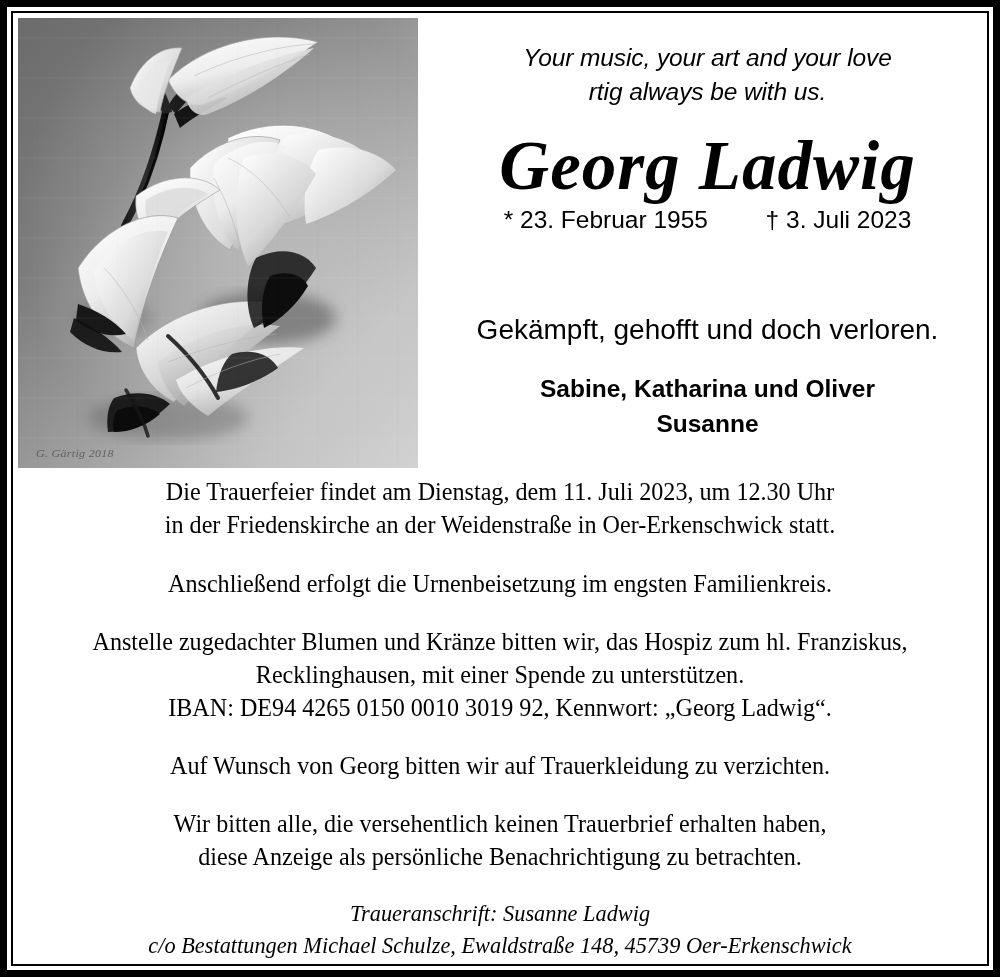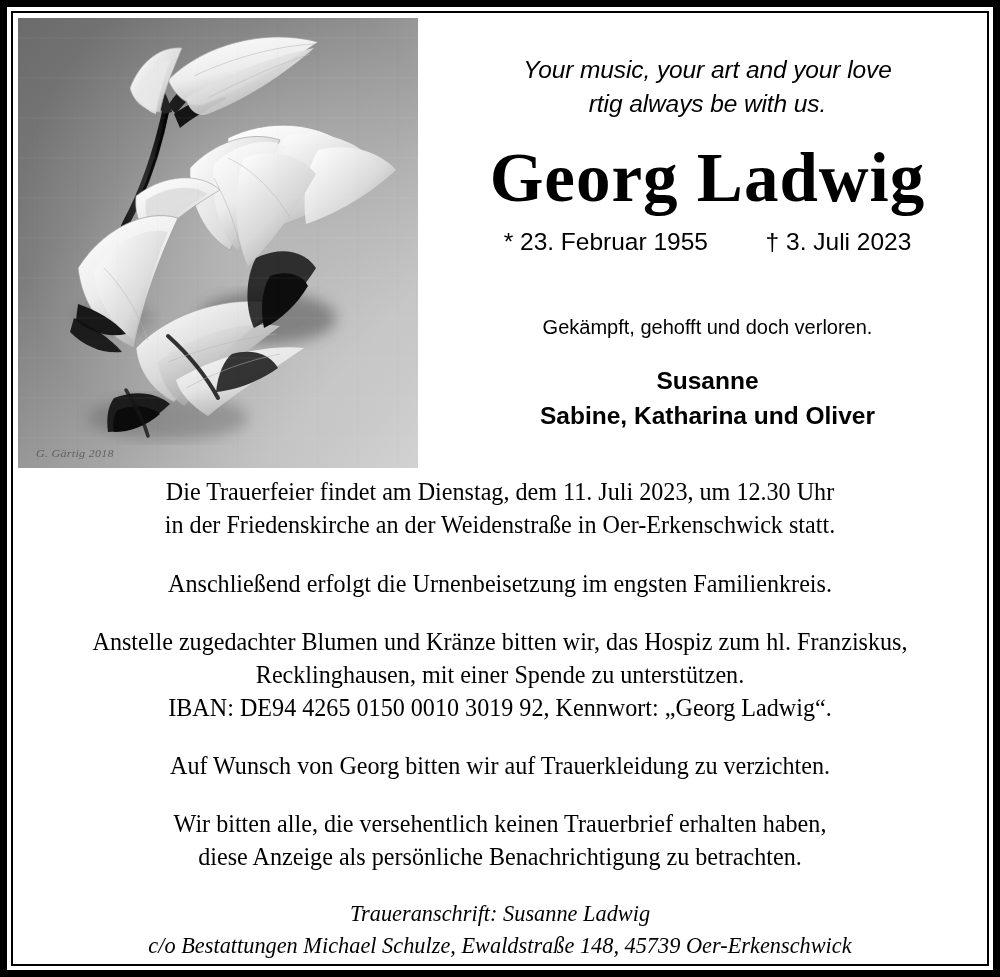--- a/index.html
+++ b/index.html
@@ -85,49 +85,50 @@
   .right-col {
     position: absolute;
     left: 415px;
     top: 0;
     width: 559px;
     height: 462px;
     text-align: center;
   }
 
   .epigraph {
-    margin-top: 40px;
+    margin-top: 28px;
     font-size: 24.5px;
     font-style: italic;
     line-height: 1.38;
     letter-spacing: -0.1px;
   }
   .epigraph div { white-space: nowrap; }
 
   .deceased-name {
     margin-top: 23px;
     font-family: "Liberation Serif", serif;
+    font-style: italic;
     font-weight: bold;
     font-size: 69px;
     line-height: 1.0;
     letter-spacing: 1px;
     white-space: nowrap;
   }
 
   .dates {
-    margin-top: 14px;
+    margin-top: 4px;
     font-size: 24.5px;
     line-height: 1.2;
     white-space: nowrap;
   }
   .dates .gap { display: inline-block; width: 44px; }
 
   .lament {
-    margin-top: 58px;
-    font-size: 20px;
+    margin-top: 78px;
+    font-size: 28px;
     line-height: 1.3;
   }
 
   .survivors {
     margin-top: 24px;
     font-size: 24.5px;
     font-weight: bold;
     line-height: 1.42;
   }
 
@@ -297,22 +298,22 @@
           <span>*</span>
           <span>23. Februar 1955</span>
           <span class="gap"></span>
           <span>†</span>
           <span>3. Juli 2023</span>
         </div>
 
         <div class="lament">Gekämpft, gehofft und doch verloren.</div>
 
         <div class="survivors">
+          <div>Sabine, Katharina und Oliver</div>
           <div>Susanne</div>
-          <div>Sabine, Katharina und Oliver</div>
         </div>
 
       </div>
     </div>
 
     <div class="body-area">
 
       <div class="para">
         <div>Die Trauerfeier findet am Dienstag, dem 11. Juli 2023, um 12.30 Uhr</div>
         <div>in der Friedenskirche an der Weidenstraße in Oer-Erkenschwick statt.</div>

